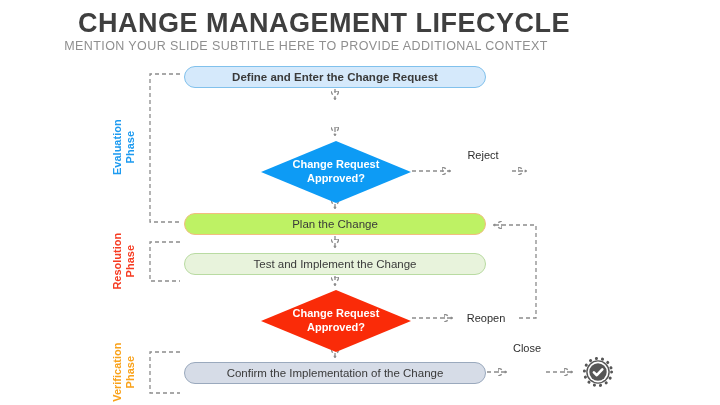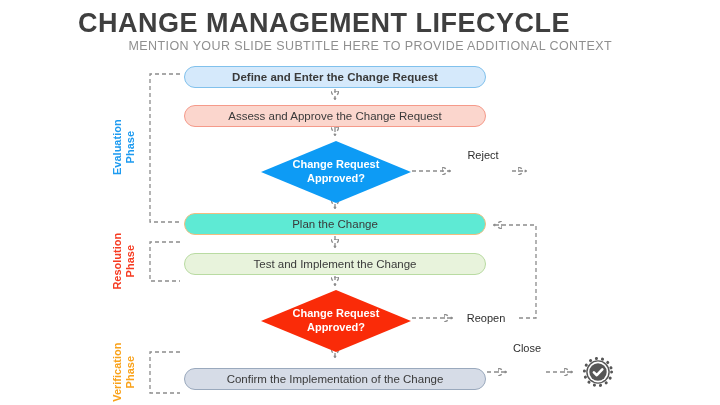--- a/index.html
+++ b/index.html
@@ -1,21 +1,21 @@
 <!DOCTYPE html>
 <html><head>
 <meta charset="utf-8">
 <style>
   html,body{margin:0;padding:0;background:#fff;}
   .stage{position:relative;width:720px;height:405px;background:#fff;overflow:hidden;
          font-family:"Liberation Sans",sans-serif;}
   
   .title{position:absolute;left:0;top:8px;width:648px;text-align:center;
          font-size:27px;font-weight:bold;letter-spacing:.5px;color:#3f3f3f;margin:0;}
-  .subtitle{position:absolute;left:0;top:39px;width:612px;text-align:right;
+  .subtitle{position:absolute;left:0;top:39px;width:612px;text-align:center;
          font-size:12.5px;letter-spacing:.4px;color:#8f8f8f;margin:0;}
   
   .connectors{position:absolute;left:0;top:0;width:720px;height:405px;pointer-events:none;}
   .connectors path{fill:none;stroke:#8c8c8c;stroke-width:1.3;stroke-dasharray:4 3;}
   
   .pill{position:absolute;width:302px;height:22px;border-radius:12px;border:1.4px solid #999;
         display:flex;align-items:center;justify-content:center;box-sizing:border-box;
         font-size:11.5px;color:#3a3a3a;}
   .n-define{left:184px;top:66px;font-weight:bold;}
   .n-assess{left:184px;top:105px;}
@@ -89,38 +89,35 @@
     <div>Phase</div>
   </div>
   <div class="phase-label p-ver" style="color: rgb(249, 162, 26);">
     <div>Verification</div>
     <div>Phase</div>
   </div>
 
   <div class="pill n-define" style="background-color: rgb(213, 233, 251); border-color: rgb(129, 193, 236);">
     <span>Define and Enter the Change Request</span>
   </div>
-  <div class="pill n-assess" style="background-color: rgb(251, 214, 205); border-color: rgb(245, 154, 138);">
-    <span>Assess and Approve the Change Request</span>
-  </div>
   <div class="diamond n-dec1" style="background-color: rgb(13, 155, 245);">
     <span>Change Request</span>
     <span>Approved?</span>
   </div>
-  <div class="pill n-plan" style="background-color: #5eead4; border-color: rgb(242, 189, 128);">
+  <div class="pill n-plan" style="background-color: #bef264; border-color: rgb(242, 189, 128);">
     <span>Plan the Change</span>
   </div>
   <div class="pill n-test" style="background-color: rgb(232, 243, 220); border-color: rgb(185, 219, 162);">
     <span>Test and Implement the Change</span>
   </div>
   <div class="diamond n-dec2" style="background-color: rgb(250, 43, 8);">
     <span>Change Request</span>
     <span>Approved?</span>
   </div>
-  <div class="pill n-confirm" style="background-color: rgb(214, 220, 231); border-color: rgb(154, 169, 189); margin-top: 6px;">
+  <div class="pill n-confirm" style="background-color: rgb(214, 220, 231); border-color: rgb(154, 169, 189);">
     <span>Confirm the Implementation of the Change</span>
   </div>
 
   <span class="edge-label l-reject">Reject</span>
   <span class="edge-label l-reopen">Reopen</span>
   <span class="edge-label l-close">Close</span>
 
   <svg class="badge" width="34" height="34" viewBox="-17 -17 34 34">
     <circle r="11.8" fill="#565656"></circle>
     <circle r="13.6" fill="none" stroke="#565656" stroke-width="3" stroke-dasharray="0.1 6.1" stroke-linecap="round"></circle>

